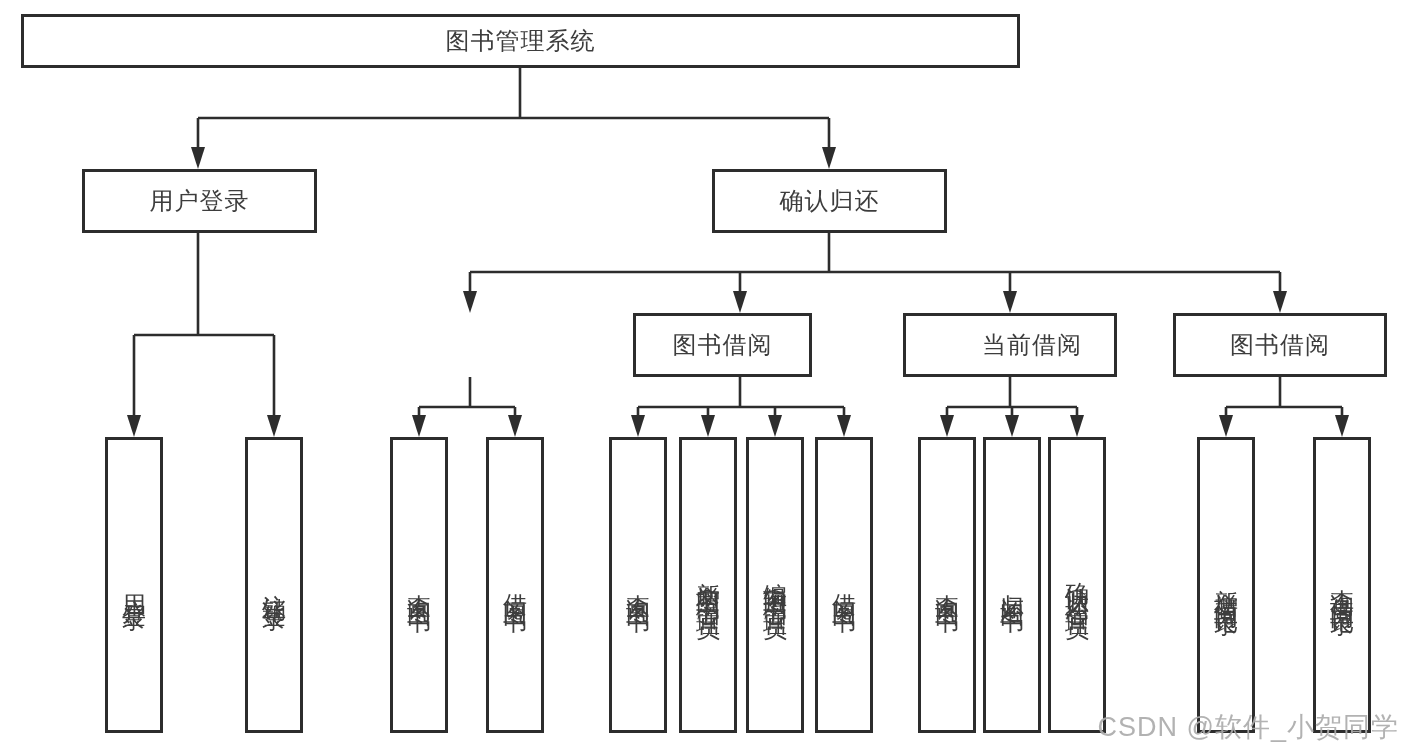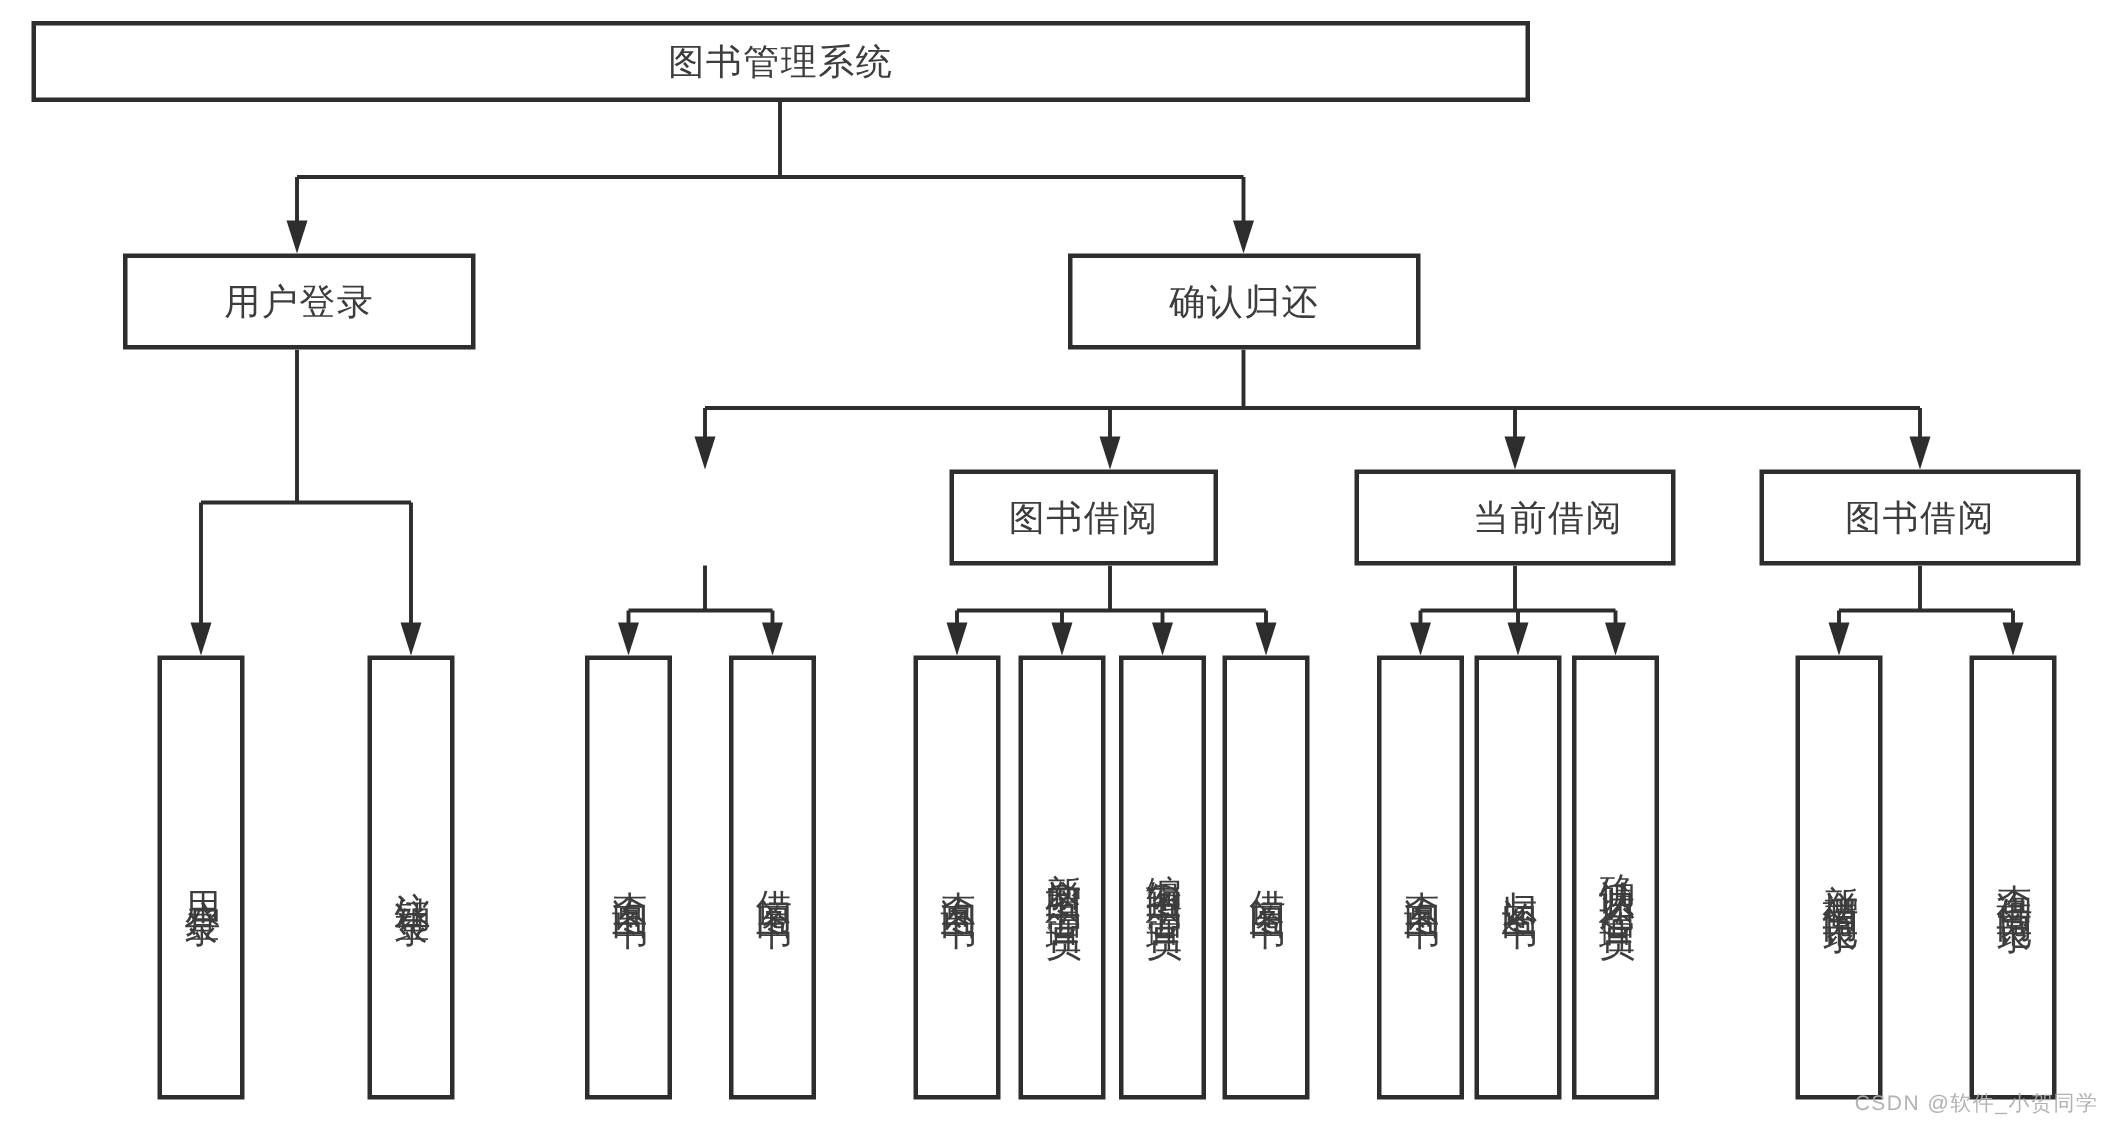--- a/index.html
+++ b/index.html
@@ -42,21 +42,21 @@
     font-size: 24px;
     letter-spacing: 5px;
     line-height: 1;
     white-space: nowrap;
     color: #3d3d3d;
   }
   .watermark {
     position: absolute;
     right: 6px;
     bottom: 2px;
-    font-size: 14px;
+    font-size: 27px;
     color: rgba(171, 171, 171, 0.92);
     letter-spacing: 1px;
     white-space: nowrap;
     z-index: 5;
   }
 </style>
 </head>
 <body>
 
 <div class="canvas">

